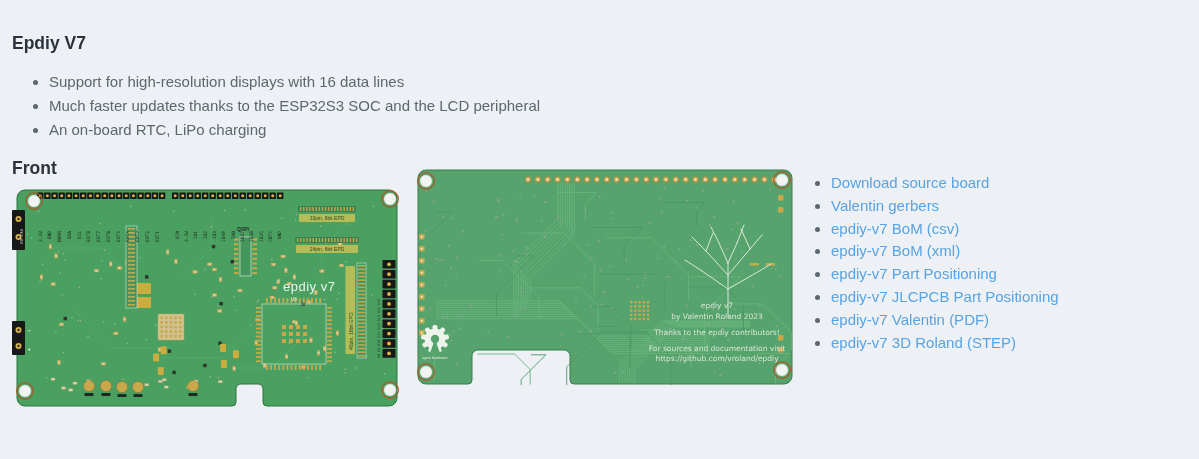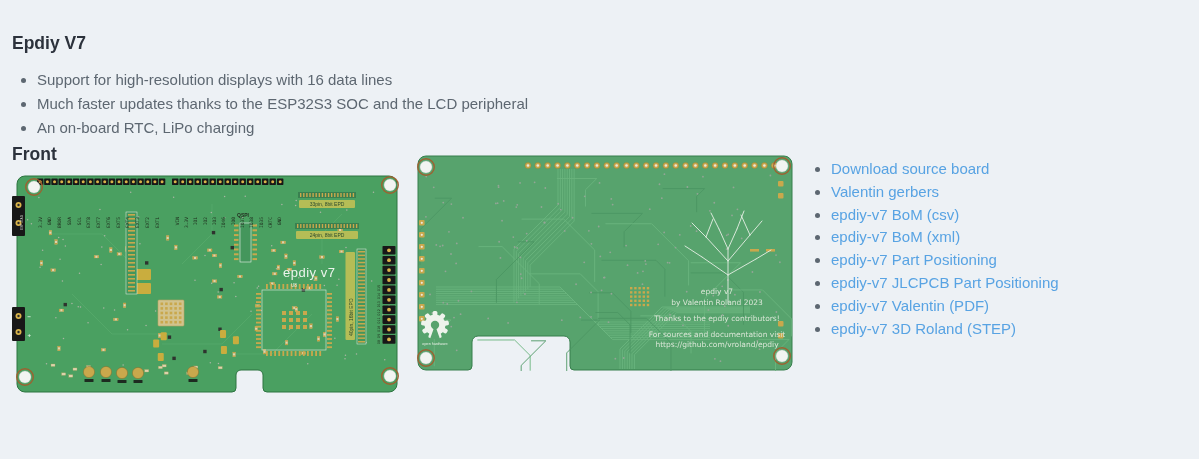--- a/index.html
+++ b/index.html
@@ -1,21 +1,21 @@
 <!DOCTYPE html>
 <html style="--heading: #2c323c; --body: #5d6771; --link: #58a3e3; --front-pcb: #4aa061; --back-pcb: #57a36d;"><head>
 <meta charset="utf-8">
 <style>
   html,body{margin:0;padding:0;}
   .page{position:relative;width:1199px;height:459px;background:#edf1f5;
         font-family:"Liberation Sans",sans-serif;overflow:hidden;}
   .content{padding:33px 12px 0;}
   h1{font-size:17.5px;font-weight:700;color:var(--heading,#2c323c);margin:0 0 14px;}
   .intro{font-size:15px;color:var(--body,#5d6771);margin:0 0 9px;}
-  ul.features{list-style:disc;margin:4px;padding-left:21px;}
+  ul.features{list-style:disc;margin:16px;padding-left:21px;}
   ul.features li{font-size:15px;color:var(--body,#5d6771);line-height:24px;}
   .columns{display:flex;align-items:flex-start;padding:0 12px;}
   .col-front{width:388px;}
   .col-back{width:387px;margin-left:10px;}
   .col-downloads{margin-left:13px;}
   h2{font-size:17.5px;font-weight:700;color:var(--heading,#2c323c);margin:0;}
   .board-wrap{margin-top:9px;}
   svg{display:block;}
   ul.downloads{list-style:disc;margin:14px 0 0;padding-left:21px;}
   ul.downloads li{font-size:15px;line-height:22.8px;color:var(--body,#5d6771);}

